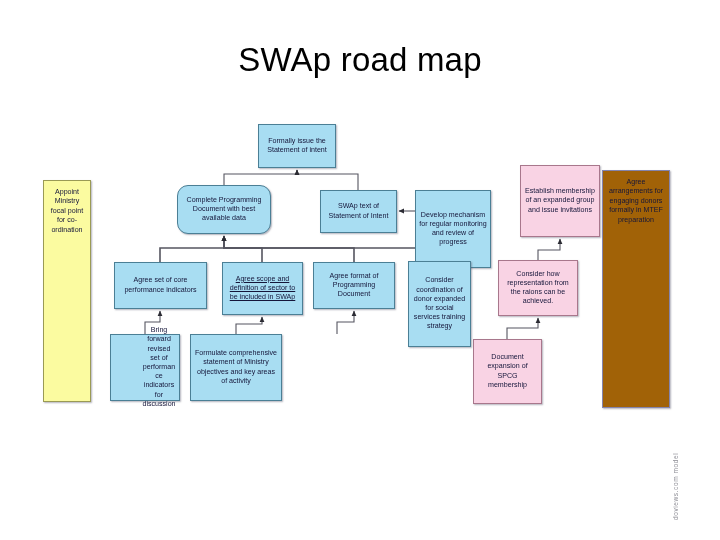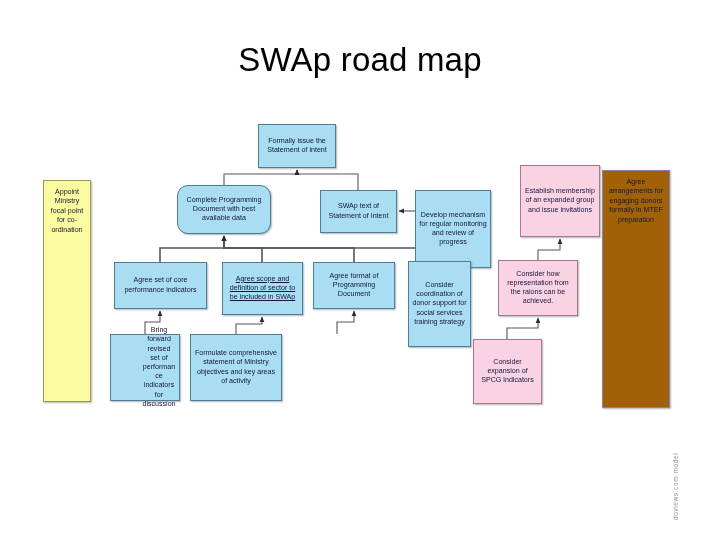--- a/index.html
+++ b/index.html
@@ -155,29 +155,29 @@
 
     <div class="node n-blue" style="left:222px; top:262px; width:81px; height:53px;text-decoration:underline;">
       <span>Agree scope and definition of sector to be included in SWAp</span>
     </div>
 
     <div class="node n-blue" style="left:313px; top:262px; width:82px; height:47px;">
       <span>Agree format of Programming Document</span>
     </div>
 
     <div class="node n-blue" style="left:408px; top:261px; width:63px; height:86px;">
-      <span>Consider coordination of donor support for social services training strategy</span>
+      <span>Consider coordination of donor expanded for social services training strategy</span>
     </div>
 
     <div class="node n-pink" style="left:498px; top:260px; width:80px; height:56px;">
       <span>Consider how representation from the raions can be achieved.</span>
     </div>
 
     <div class="node n-pink" style="left:473px; top:339px; width:69px; height:65px;">
-      <span>Consider expansion of SPCG indicators</span>
+      <span>Document expansion of SPCG membership</span>
     </div>
 
     <div class="node n-blue" style="left:110px; top:334px; width:70px; height:67px;padding-left:31px;">
       <span>Bring forward revised set of performance indicators for discussion</span>
     </div>
 
     <div class="node n-blue" style="left:190px; top:334px; width:92px; height:67px;">
       <span>Formulate comprehensive statement of  Ministry objectives and key areas of activity</span>
     </div>
 

